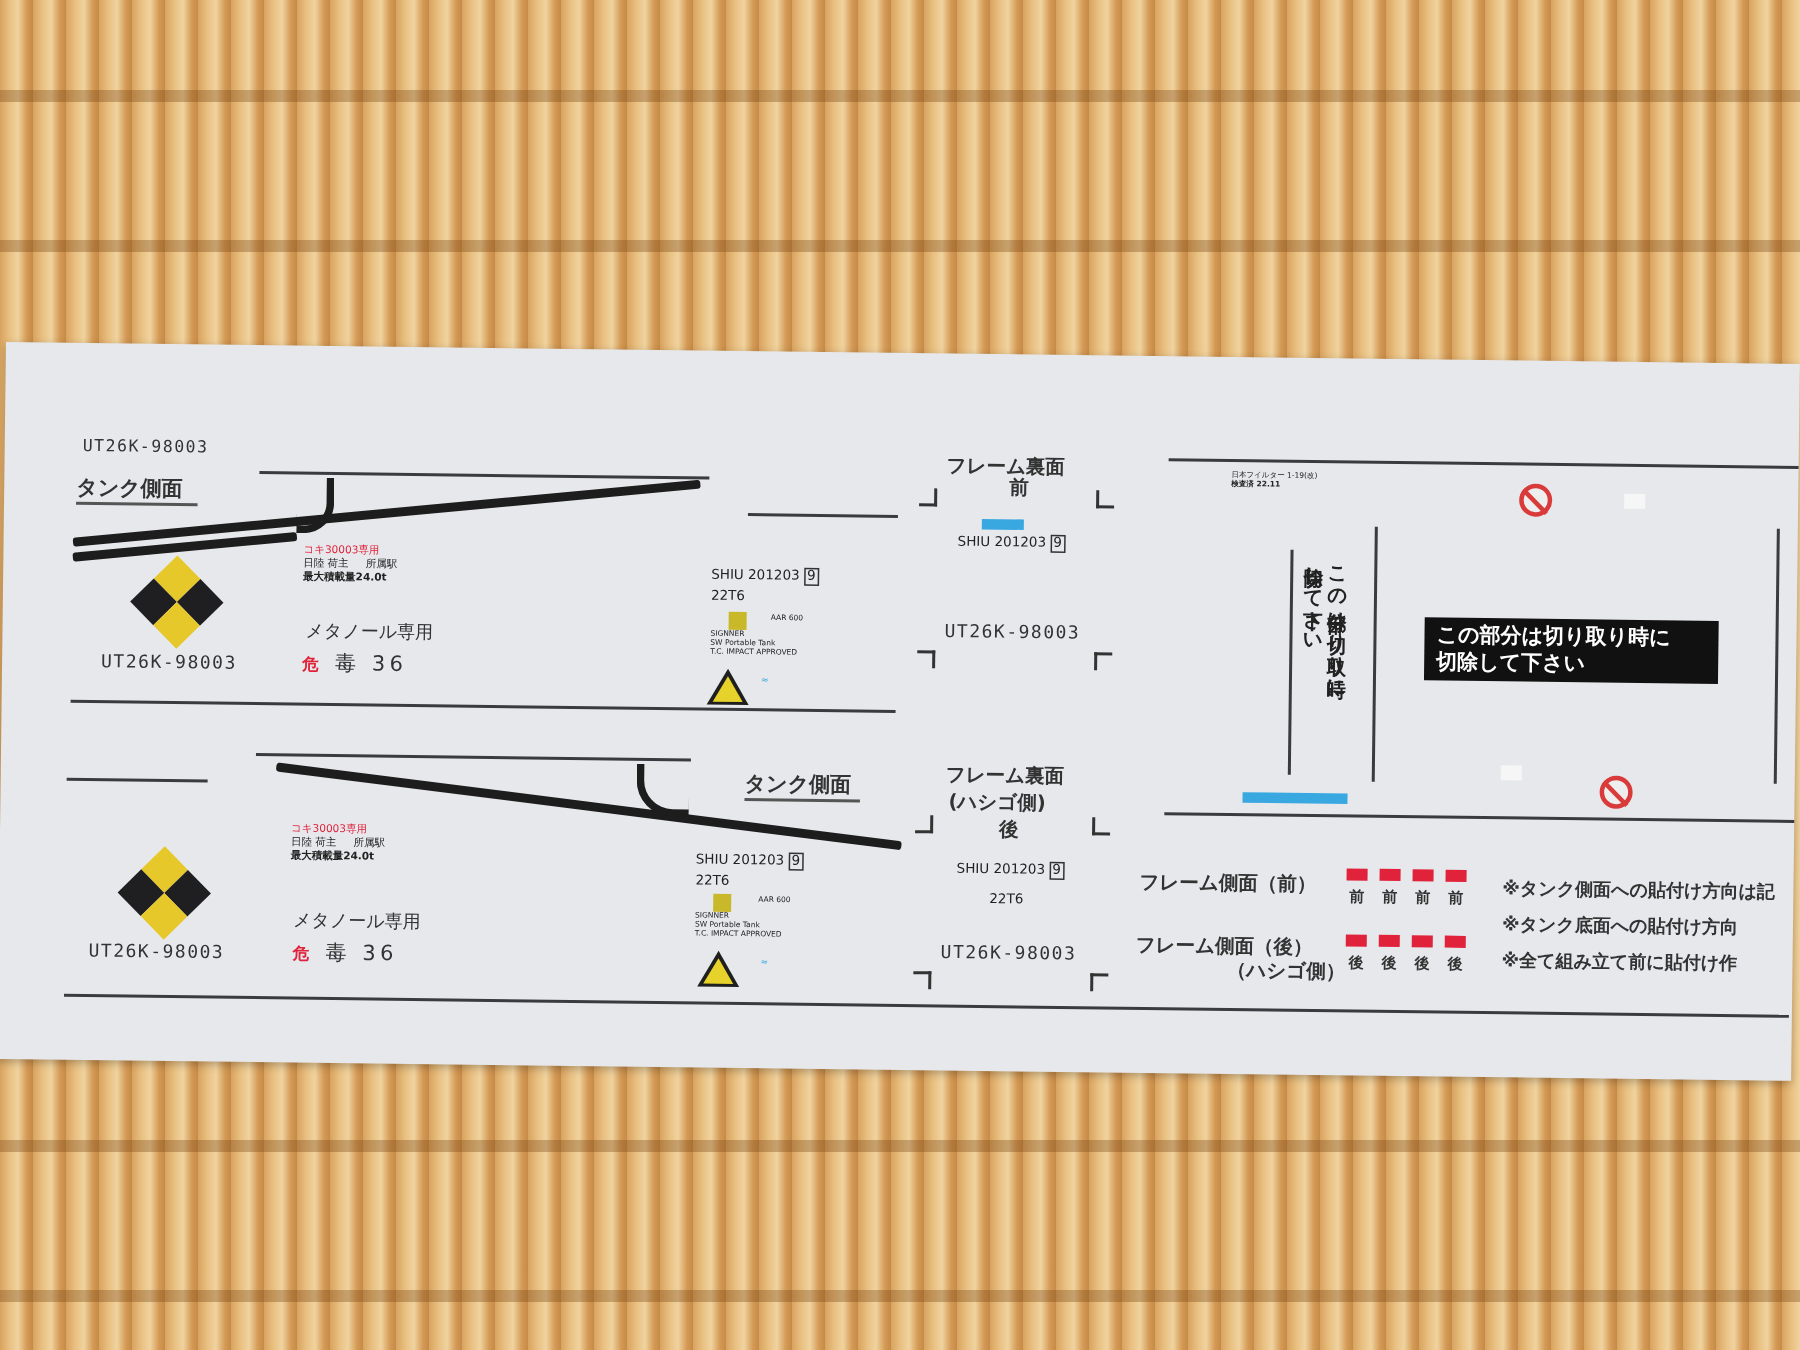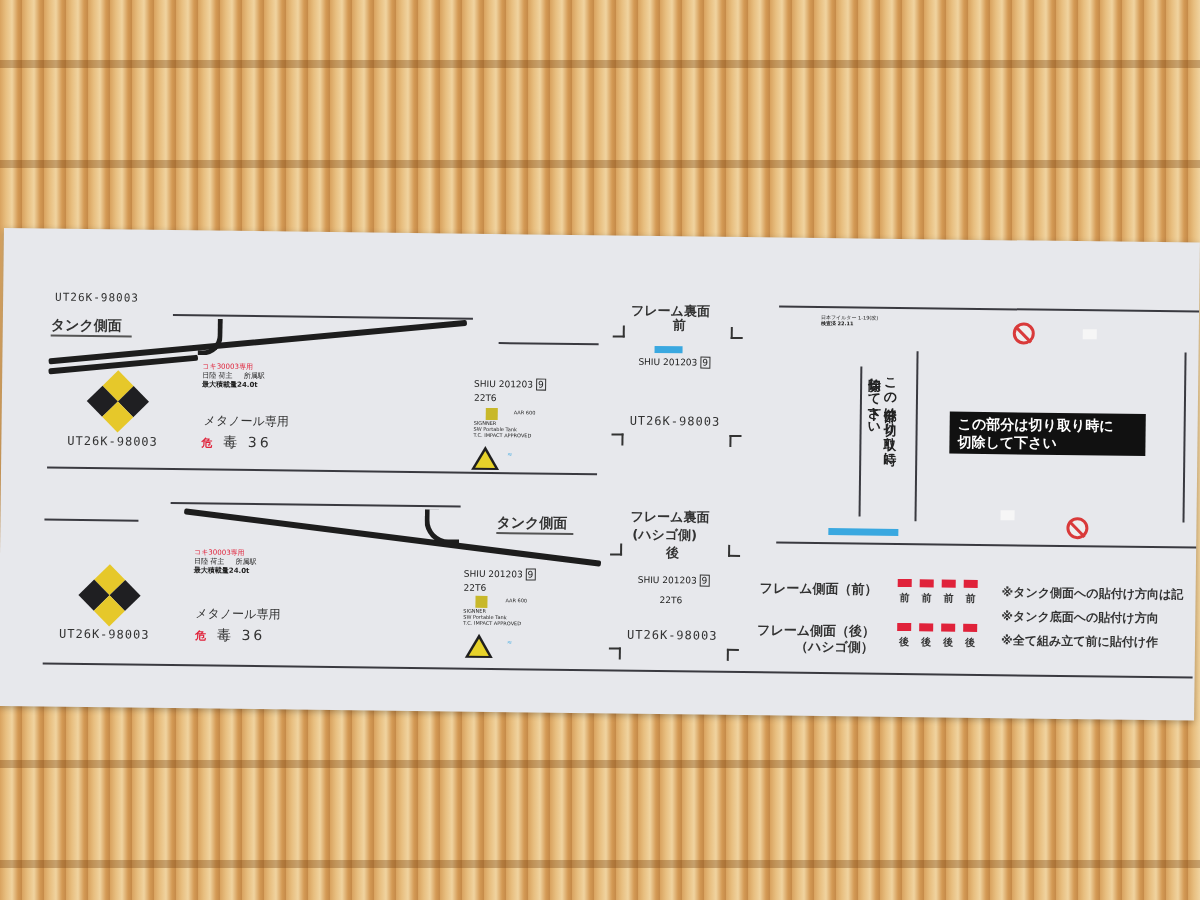--- a/index.html
+++ b/index.html
@@ -205,21 +205,21 @@
   <div class="redchip" style="left:898px;top:340px"></div>
   <div class="redchip" style="left:920px;top:340px"></div>
   <div class="redchip" style="left:942px;top:340px"></div>
   <div class="redchip" style="left:964px;top:340px"></div>
   <div class="chiplbl" style="left:900px;top:352px">前</div>
   <div class="chiplbl" style="left:922px;top:352px">前</div>
   <div class="chiplbl" style="left:944px;top:352px">前</div>
   <div class="chiplbl" style="left:966px;top:352px">前</div>
 
   <div class="abs t-label" style="left:758px;top:384px;font-size:13px">フレーム側面（後）</div>
-  <div class="abs t-label" style="left:796px;top:400px;font-size:13px">（ハシゴ側）</div>
+  <div class="abs t-label" style="left:819px;top:400px;font-size:13px">（ハシゴ側）</div>
   <div class="redchip" style="left:898px;top:384px"></div>
   <div class="redchip" style="left:920px;top:384px"></div>
   <div class="redchip" style="left:942px;top:384px"></div>
   <div class="redchip" style="left:964px;top:384px"></div>
   <div class="chiplbl" style="left:900px;top:396px">後</div>
   <div class="chiplbl" style="left:922px;top:396px">後</div>
   <div class="chiplbl" style="left:944px;top:396px">後</div>
   <div class="chiplbl" style="left:966px;top:396px">後</div>
 
   <div class="abs t-label" style="left:1002px;top:344px;font-size:12px;white-space:nowrap">※タンク側面への貼付け方向は記</div>

